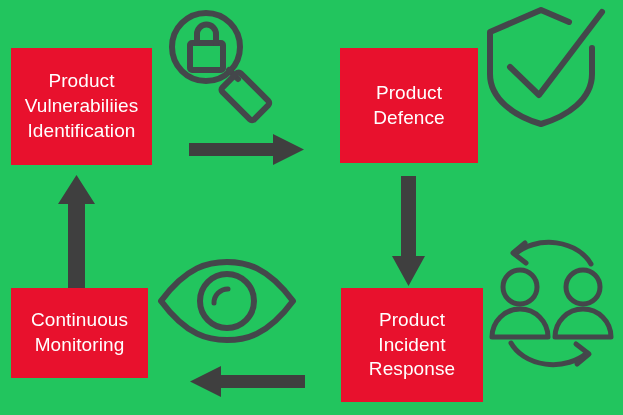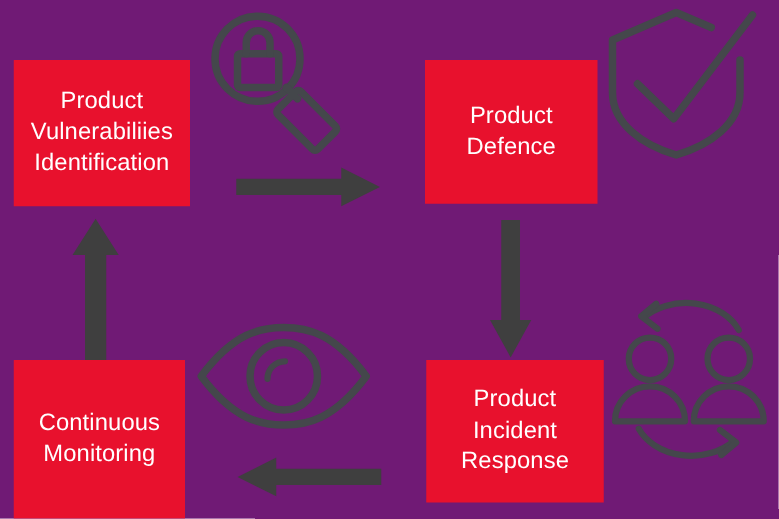--- a/index.html
+++ b/index.html
@@ -8,21 +8,21 @@
     padding: 0;
     background: #ffffff;
   }
   body {
     font-family: "Liberation Sans", sans-serif;
   }
   #diagram-canvas {
     position: relative;
     width: 623px;
     height: 415px;
-    background: #701a75;
+    background: #22c55e;
     overflow: hidden;
   }
 
   
   .process-box {
     position: absolute;
     background: #e8112d;
     display: flex;
     align-items: center;
     justify-content: center;
@@ -36,21 +36,21 @@
     line-height: 1.30;
     text-align: center;
     letter-spacing: 0.1px;
     white-space: pre-line;
     font-weight: 400;
   }
 
   #box-vulnerabilities { left: 11px;  top: 48px;  width: 141px; height: 117px; }
   #box-defence         { left: 340px; top: 48px;  width: 138px; height: 115px; }
   #box-incident        { left: 341px; top: 288px; width: 142px; height: 114px; }
-  #box-monitoring      { left: 11px;  top: 288px; width: 137px; height: 127px; }
+  #box-monitoring      { left: 11px;  top: 288px; width: 137px; height: 90px; }
 
   
   .arrow-svg {
     position: absolute;
     overflow: visible;
   }
   .arrow-shape {
     fill: #3f3f3f;
   }
 

